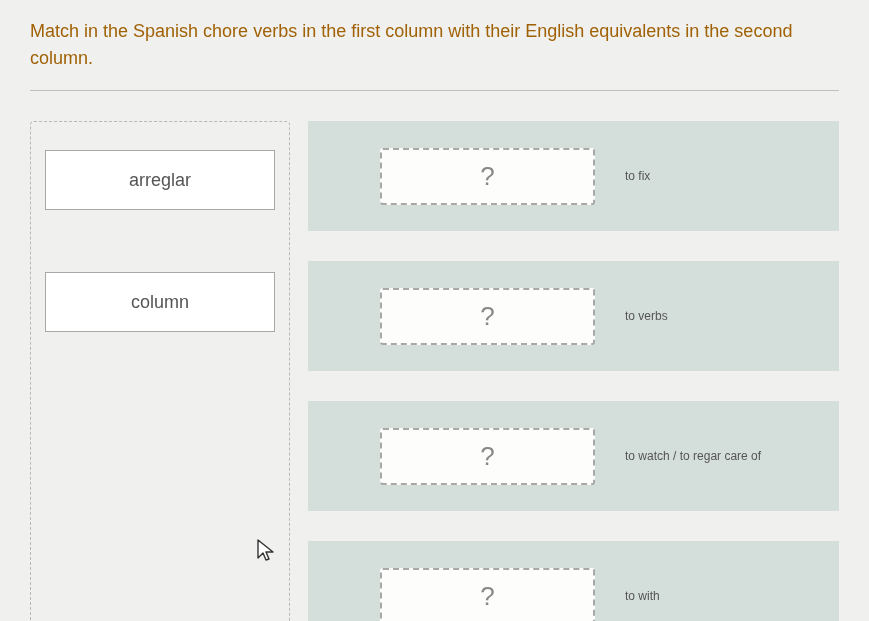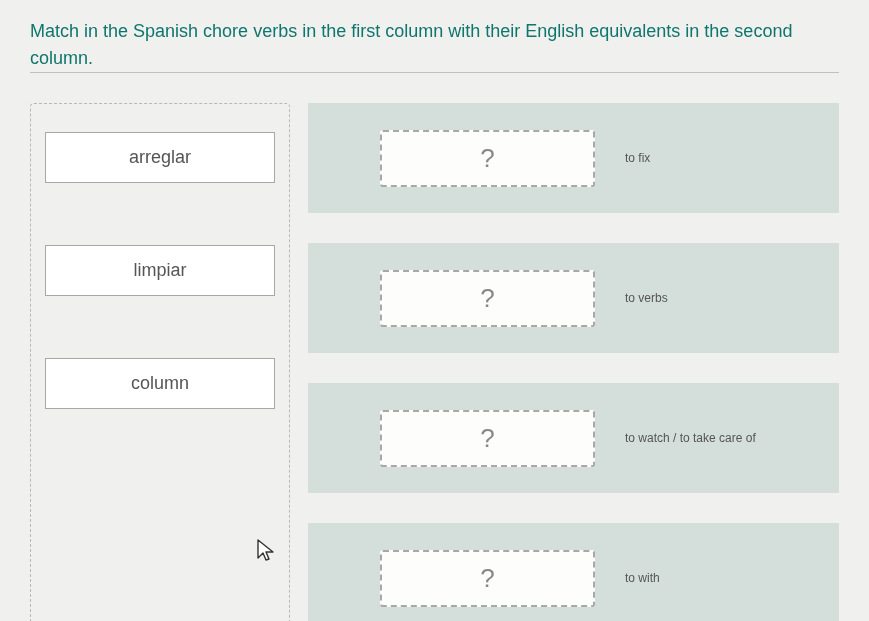--- a/index.html
+++ b/index.html
@@ -11,23 +11,24 @@
       font-family: -apple-system, BlinkMacSystemFont, "Segoe UI", Helvetica, Arial, sans-serif;
       background: #f0f0ee;
       width: 869px;
       height: 621px;
       overflow: hidden;
     }
     .container {
       padding: 18px 30px 0 30px;
     }
     .instructions {
-      color: #0f766e;
+      color: #a16207;
       font-size: 18px;
       line-height: 1.5;
+      margin-bottom: 18px;
     }
     .divider {
       height: 1px;
       background: #c0c0be;
       margin-bottom: 30px;
     }
     .content-wrap {
       display: flex;
       gap: 18px;
       padding-left: 0;
@@ -38,21 +39,21 @@
       border-radius: 4px;
       padding: 28px 14px 12px 14px;
       display: flex;
       flex-direction: column;
       gap: 62px;
       flex-shrink: 0;
     }
     .source-tile {
       background: #ffffff;
       border: 1px solid #a8a8a6;
-      height: 51px;
+      height: 60px;
       display: flex;
       align-items: center;
       justify-content: center;
       color: #555;
       font-size: 18px;
       cursor: move;
       position: relative;
     }
     .target-column {
       flex: 1;
@@ -101,23 +102,20 @@
   <p class="instructions">Match in the Spanish chore verbs in the first column with their English equivalents in the second column.</p>
   <div class="divider"></div>
 
   <div class="content-wrap">
 
     <div class="source-column">
       <div class="source-tile">
         <span>arreglar</span>
       </div>
       <div class="source-tile">
-        <span>limpiar</span>
-      </div>
-      <div class="source-tile">
         <span>column</span>
       </div>
     </div>
 
     <div class="target-column">
       <div class="target-row">
         <div class="drop-zone">
           <span>?</span>
         </div>
         <span class="target-label">to fix</span>
@@ -125,21 +123,21 @@
       <div class="target-row">
         <div class="drop-zone">
           <span>?</span>
         </div>
         <span class="target-label">to verbs</span>
       </div>
       <div class="target-row">
         <div class="drop-zone">
           <span>?</span>
         </div>
-        <span class="target-label">to watch / to take care of</span>
+        <span class="target-label">to watch / to regar care of</span>
       </div>
       <div class="target-row">
         <div class="drop-zone">
           <span>?</span>
         </div>
         <span class="target-label">to with</span>
       </div>
     </div>
 
   </div>

